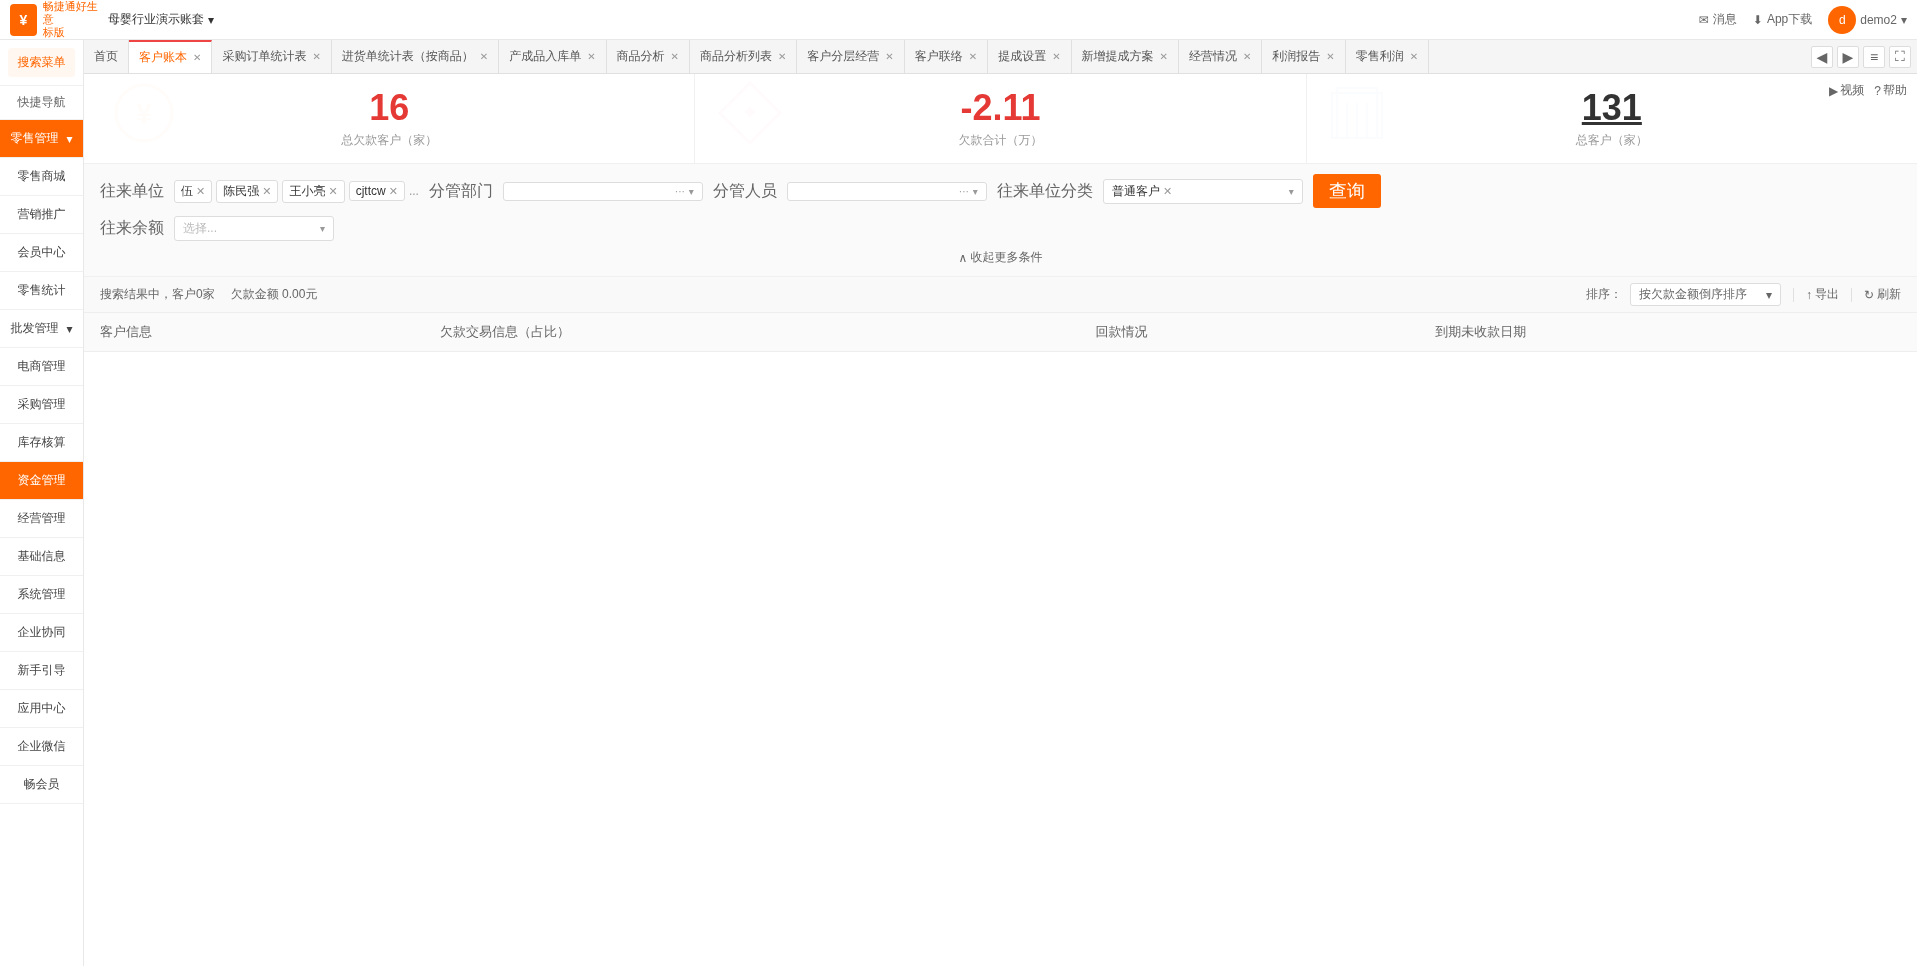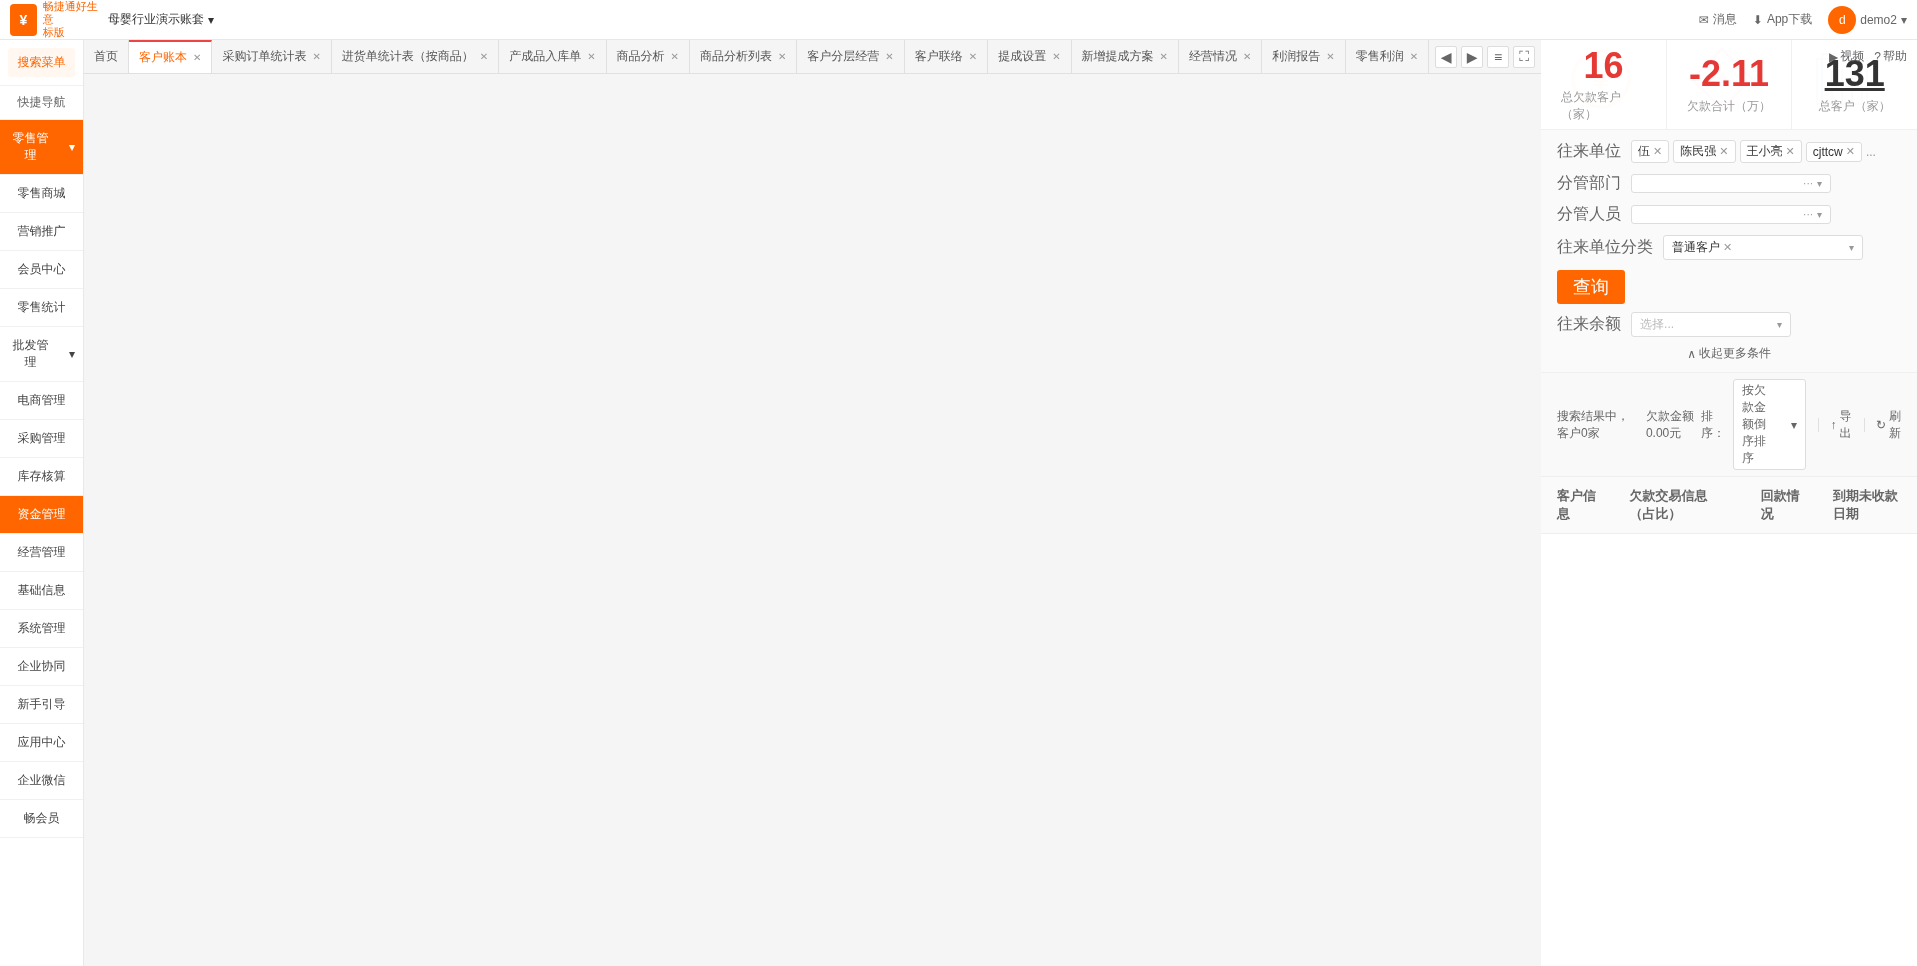--- a/index.html
+++ b/index.html
@@ -17,24 +17,24 @@
     
     .main-layout { display: flex; flex: 1; overflow: hidden; }
 
     
     .sidebar { width: 84px; background: #fff; border-right: 1px solid #e8e8e8; display: flex; flex-direction: column; flex-shrink: 0; overflow-y: auto; }
     .sidebar-search { padding: 8px; border-bottom: 1px solid #f0f0f0; }
     .sidebar-search-btn { width: 100%; padding: 6px; background: #fff7f0; border: none; cursor: pointer; font-size: 12px; color: #ff6600; border-radius: 3px; }
     .sidebar-nav-btn { padding: 8px; text-align: center; font-size: 12px; color: #666; cursor: pointer; border-bottom: 1px solid #f0f0f0; }
     .sidebar-item { padding: 10px 8px; text-align: center; font-size: 12px; color: #444; cursor: pointer; border-bottom: 1px solid #f0f0f0; }
     .sidebar-item.active { background: #ff6600; color: #fff; }
-    .sidebar-item-with-arrow { display: flex; align-items: center; justify-content: center; gap: 16px; }
-
-    
-    .content-area { flex: 1; display: flex; flex-direction: row; overflow: hidden; }
+    .sidebar-item-with-arrow { display: flex; align-items: center; justify-content: center; gap: 8px; }
+
+    
+    .content-area { flex: 1; display: flex; flex-direction: column; overflow: hidden; }
     .tab-bar { background: #f5f5f5; display: flex; align-items: center; height: 34px; border-bottom: 1px solid #e0e0e0; overflow: hidden; flex-shrink: 0; }
     .tab-item { display: flex; align-items: center; gap: 4px; padding: 0 10px; height: 34px; font-size: 12px; color: #555; cursor: pointer; border-right: 1px solid #e0e0e0; white-space: nowrap; flex-shrink: 0; }
     .tab-item.active { background: #fff; color: #ff6600; border-top: 2px solid #ef4444; }
     .tab-item .tab-close { color: #999; font-size: 10px; margin-left: 2px; }
     .tab-controls { margin-left: auto; display: flex; align-items: center; gap: 4px; padding: 0 6px; }
     .tab-ctrl-btn { width: 22px; height: 22px; display: flex; align-items: center; justify-content: center; cursor: pointer; color: #666; font-size: 14px; border: 1px solid #ddd; border-radius: 2px; background: #fff; }
 
     
     .page-content { flex: 1; overflow-y: auto; background: #fff; }
 
@@ -67,21 +67,21 @@
 
     
     .result-bar { display: flex; align-items: center; padding: 6px 16px; background: #f9f9f9; border-bottom: 1px solid #eee; font-size: 12px; color: #666; }
     .result-bar .sort-section { margin-left: auto; display: flex; align-items: center; gap: 8px; }
     .sort-select { display: flex; align-items: center; gap: 19px; cursor: pointer; color: #666; border: 1px solid #ddd; padding: 2px 8px; border-radius: 3px; background: #fff; }
     .export-btn { display: flex; align-items: center; gap: 3px; color: #666; cursor: pointer; }
     .refresh-btn { display: flex; align-items: center; gap: 3px; color: #666; cursor: pointer; }
 
     
     .data-table { width: 100%; border-collapse: collapse; }
-    .data-table th { background: #fafafa; padding: 10px 16px; text-align: left; font-weight: bold; color: #666; border-bottom: 1px solid #eee; font-size: 13px; }
+    .data-table th { background: #fafafa; padding: 10px 16px; text-align: left; font-weight: normal; color: #666; border-bottom: 1px solid #eee; font-size: 13px; }
 
     
     .empty-state { display: flex; flex-direction: column; align-items: center; justify-content: center; padding: 60px 0; }
     .empty-icon { width: 80px; height: 80px; position: relative; }
     .empty-icon-svg { opacity: 0.7; }
     .empty-text { color: #bbb; font-size: 13px; margin-top: 12px; }
 
     
     .avatar { width: 28px; height: 28px; border-radius: 50%; background: #ff6600; display: flex; align-items: center; justify-content: center; color: white; font-size: 12px; overflow: hidden; }
 

